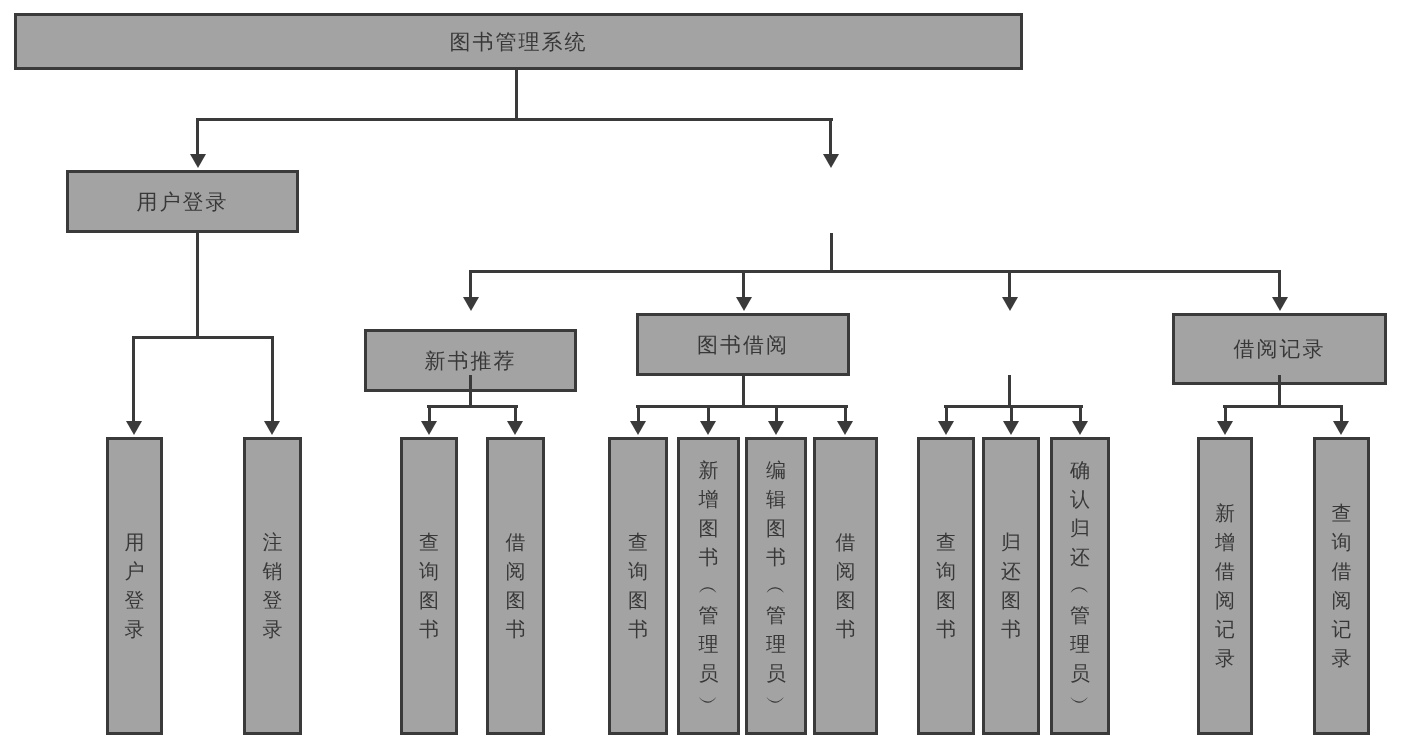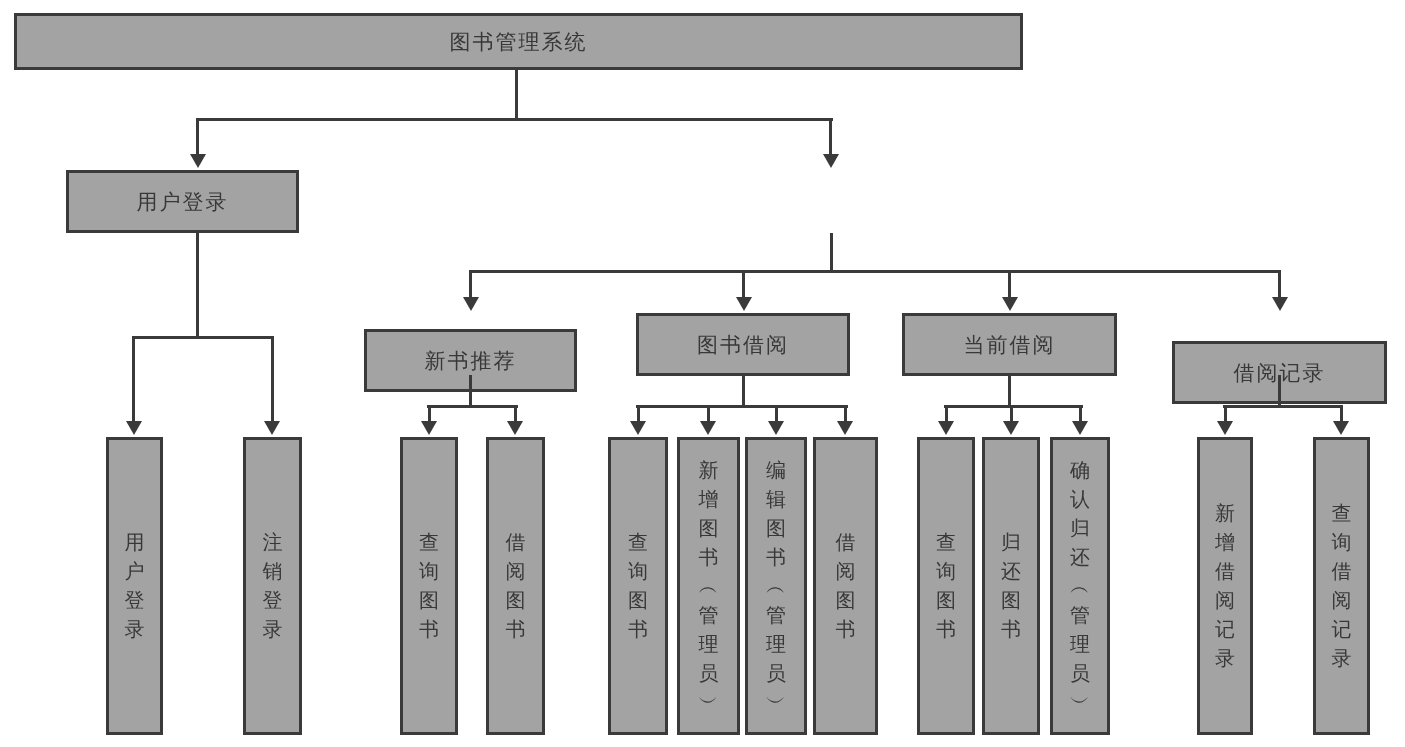--- a/index.html
+++ b/index.html
@@ -91,24 +91,21 @@
   <div class="arrow" style="left:736px; top:297px;"></div>
   <div class="arrow" style="left:1002px; top:297px;"></div>
   <div class="arrow" style="left:1272px; top:297px;"></div>
 
   <div class="box" style="left:364px; top:329px; width:213px; height:63px;">
     <span class="hlabel">新书推荐</span>
   </div>
   <div class="box" style="left:636px; top:313px; width:214px; height:63px;">
     <span class="hlabel">图书借阅</span>
   </div>
-  <div class="box" style="left:902px; top:313px; width:215px; height:63px;">
-    <span class="hlabel">当前借阅</span>
-  </div>
-  <div class="box" style="left:1172px; top:313px; width:215px; height:63px;margin-top:28px;">
+  <div class="box" style="left:1172px; top:313px; width:215px; height:72px;">
     <span class="hlabel">借阅记录</span>
   </div>
 
   <div class="vline" style="left:469px; top:375px; height:32px;"></div>
   <div class="vline" style="left:742px; top:375px; height:32px;"></div>
   <div class="vline" style="left:1008px; top:375px; height:32px;"></div>
   <div class="vline" style="left:1278px; top:375px; height:32px;"></div>
 
   <div class="hline" style="left:427px; top:405px; width:91px;"></div>
   <div class="hline" style="left:636px; top:405px; width:212px;"></div>

